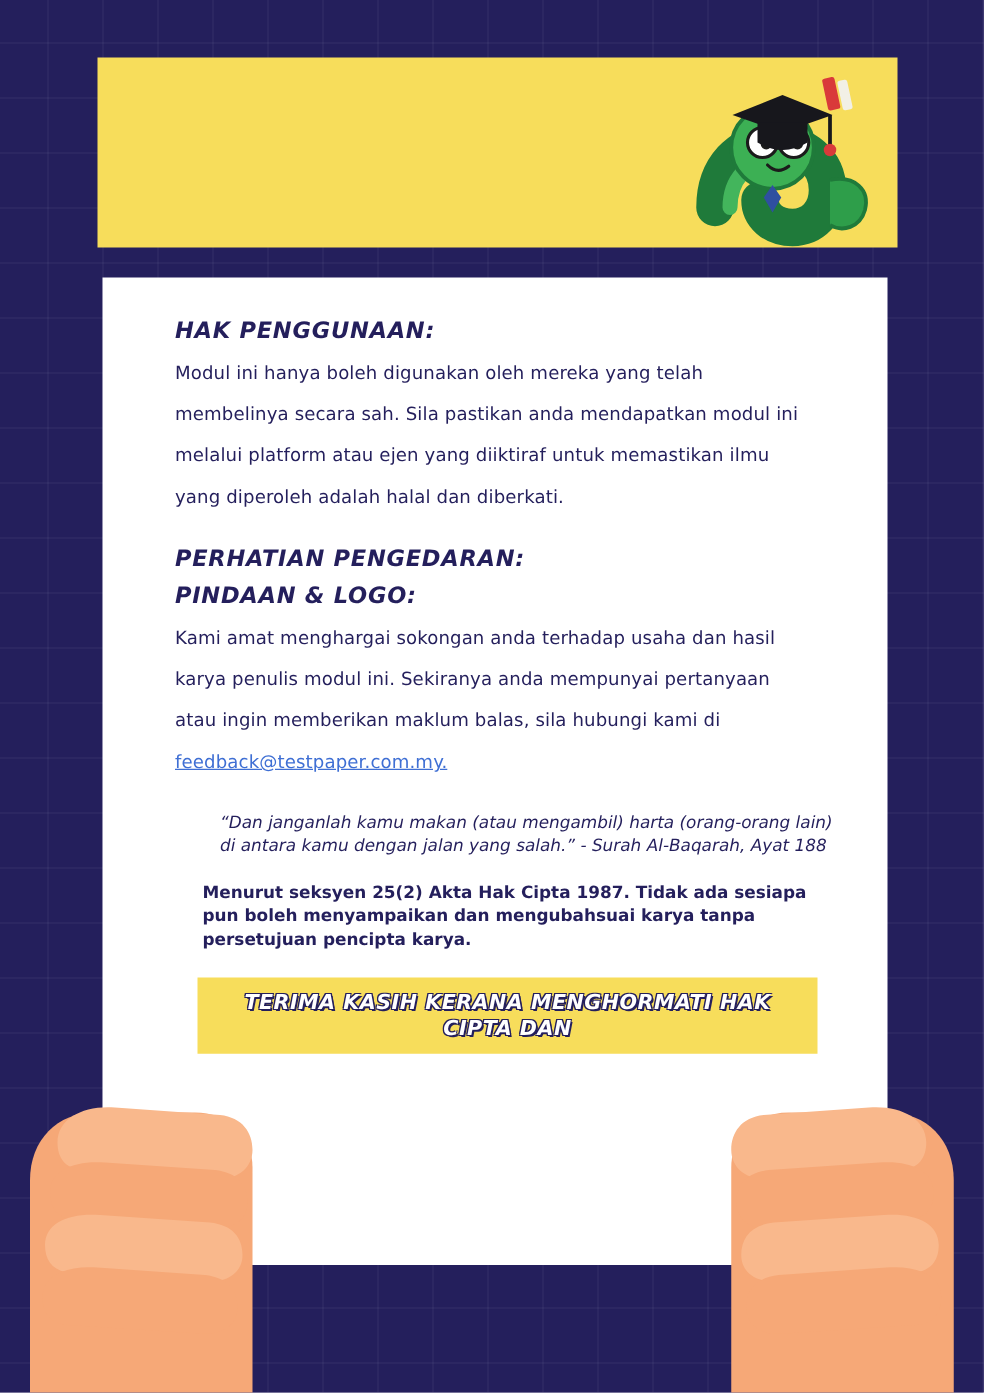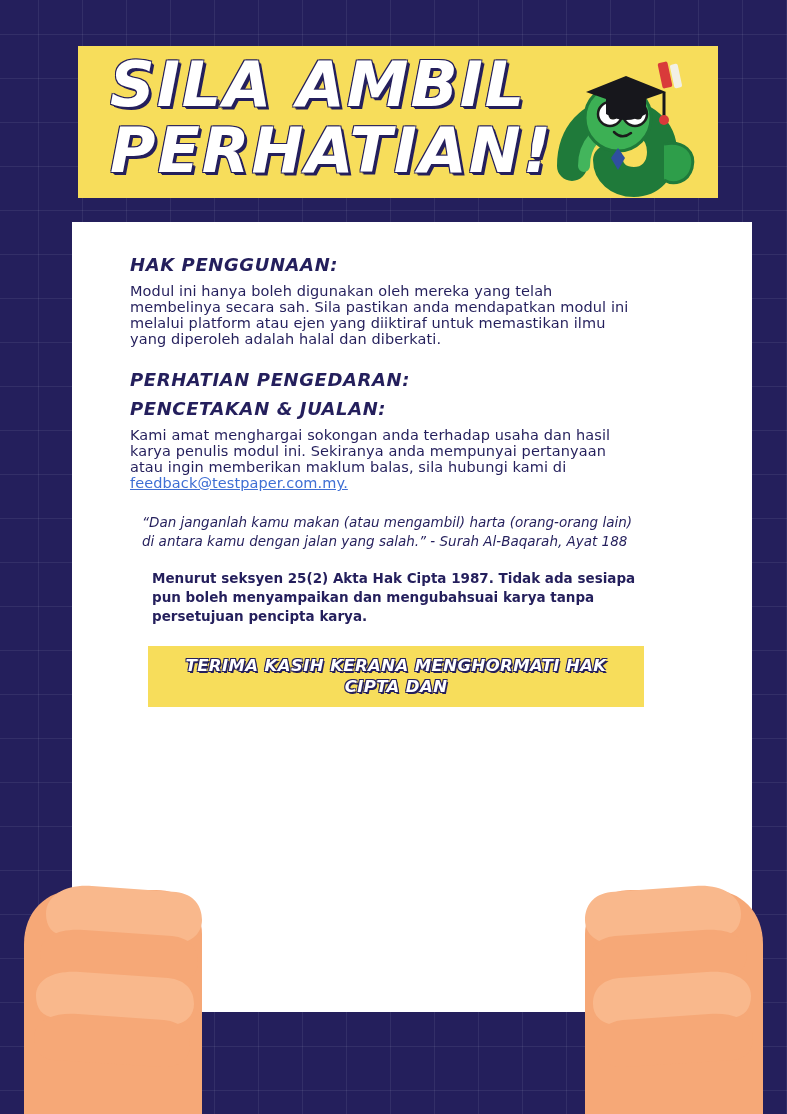--- a/index.html
+++ b/index.html
@@ -75,63 +75,63 @@
     position: absolute;
     right: 4px;
     top: 2px;
     width: 200px;
     height: 150px;
   }
 
   
   #card {
     position: absolute;
-    left: 72px;
+    left: 82px;
     top: 222px;
-    width: 680px;
+    width: 628px;
     height: 790px;
     background: #ffffff;
     z-index: 2;
     padding: 32px 40px 0 58px;
   }
 
   h2.section-head {
     font-family: "DejaVu Sans", sans-serif;
     font-weight: bold;
     font-style: italic;
     color: #241f5c;
     font-size: 18px;
     letter-spacing: 0.6px;
     margin-bottom: 8px;
   }
 
   p.body-text {
     font-family: "DejaVu Sans", sans-serif;
     color: #241f5c;
     font-size: 14.5px;
-    line-height: 16px;
+    line-height: 33px;
     letter-spacing: 0.1px;
     margin-bottom: 22px;
     max-width: 510px;
   }
   p.body-text:last-child { margin-bottom: 0; }
 
   a.email-link {
     color: #3f6fd4;
     text-decoration: underline;
     font-size: 14.5px;
   }
 
   .quote {
     font-family: "DejaVu Sans", sans-serif;
     font-style: italic;
     color: #241f5c;
     font-size: 13.5px;
     line-height: 19px;
-    margin: 4px 0 18px 12px;
+    margin: 4px 0 18px 36px;
     max-width: 500px;
   }
 
   .statute {
     font-family: "DejaVu Sans", sans-serif;
     font-weight: bold;
     color: #241f5c;
     font-size: 13.5px;
     line-height: 19px;
     margin: 0 0 20px 22px;
@@ -159,24 +159,20 @@
       1px -1px 0 #241f5c,
       -1px 1px 0 #241f5c;
   }
 </style>
 </head>
 <body>
 
 <div id="page">
 
   <div id="banner">
-    <div class="title-wrap">
-      <div class="banner-line">SILA AMBIL</div>
-      <div class="banner-line">PERHATIAN!</div>
-    </div>
 
     <svg id="mascot" viewBox="0 0 200 150">
 
       <path d="M58 118 C58 86 78 66 104 66 C130 66 148 82 148 104 C148 122 136 134 120 134 C104 134 94 124 94 112" fill="none" stroke="#1f7a3a" stroke-width="30" stroke-linecap="round"></path>
       <path d="M150 96 C170 92 182 104 178 120 C174 134 160 138 150 132" fill="#2e9e4a" stroke="#1f7a3a" stroke-width="3"></path>
 
       <path d="M70 118 C70 96 84 80 104 80" fill="none" stroke="#43b55c" stroke-width="12" stroke-linecap="round"></path>
 
       <circle cx="104" cy="70" r="33" fill="#3cb054" stroke="#1f7a3a" stroke-width="3"></circle>
 
@@ -199,22 +195,22 @@
     </svg>
   </div>
 
   <div id="card">
 
     <h2 class="section-head">HAK PENGGUNAAN:</h2>
     <p class="body-text">Modul ini hanya boleh digunakan oleh mereka yang telah membelinya secara sah. Sila pastikan anda mendapatkan modul ini melalui platform atau ejen yang diiktiraf untuk memastikan ilmu yang diperoleh adalah halal dan diberkati.</p>
 
     <h2 class="section-head">PERHATIAN PENGEDARAN:</h2>
 
-
-    <h2 class="section-head" title="PENCETAKAN &amp; JUALAN:">PENCETAKAN &amp; JUALAN:</h2>
+    <h2 class="section-head">PINDAAN &amp; LOGO:</h2>
+
 
     <p class="body-text"><span>Kami amat menghargai sokongan anda terhadap usaha dan hasil karya penulis modul ini. Sekiranya anda mempunyai pertanyaan atau ingin memberikan maklum balas, sila hubungi kami di </span><a class="email-link" href="#">feedback@testpaper.com.my.</a></p>
 
     <div class="quote">“Dan janganlah kamu makan (atau mengambil) harta (orang-orang lain) di antara kamu dengan jalan yang salah.” - Surah Al-Baqarah, Ayat 188</div>
 
     <div class="statute">Menurut seksyen 25(2) Akta Hak Cipta 1987. Tidak ada sesiapa pun boleh menyampaikan dan mengubahsuai karya tanpa persetujuan pencipta karya.</div>
 
     <div id="thanks-banner">
       <div class="tline">TERIMA KASIH KERANA MENGHORMATI HAK CIPTA DAN</div>
     </div>

